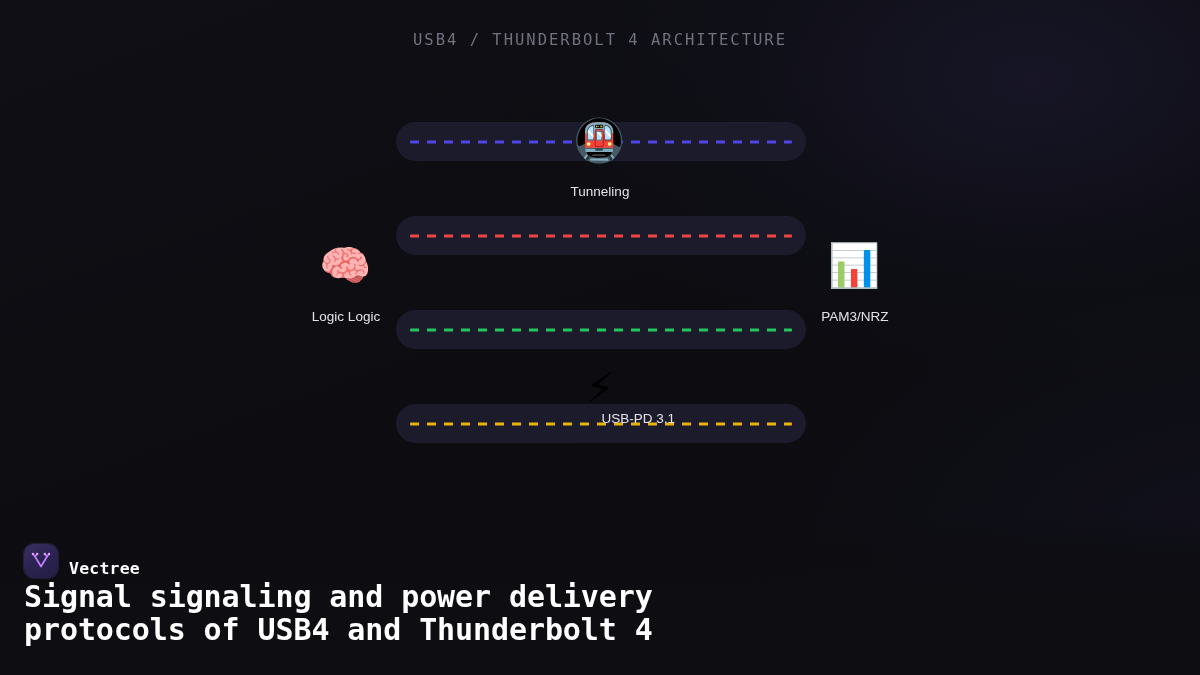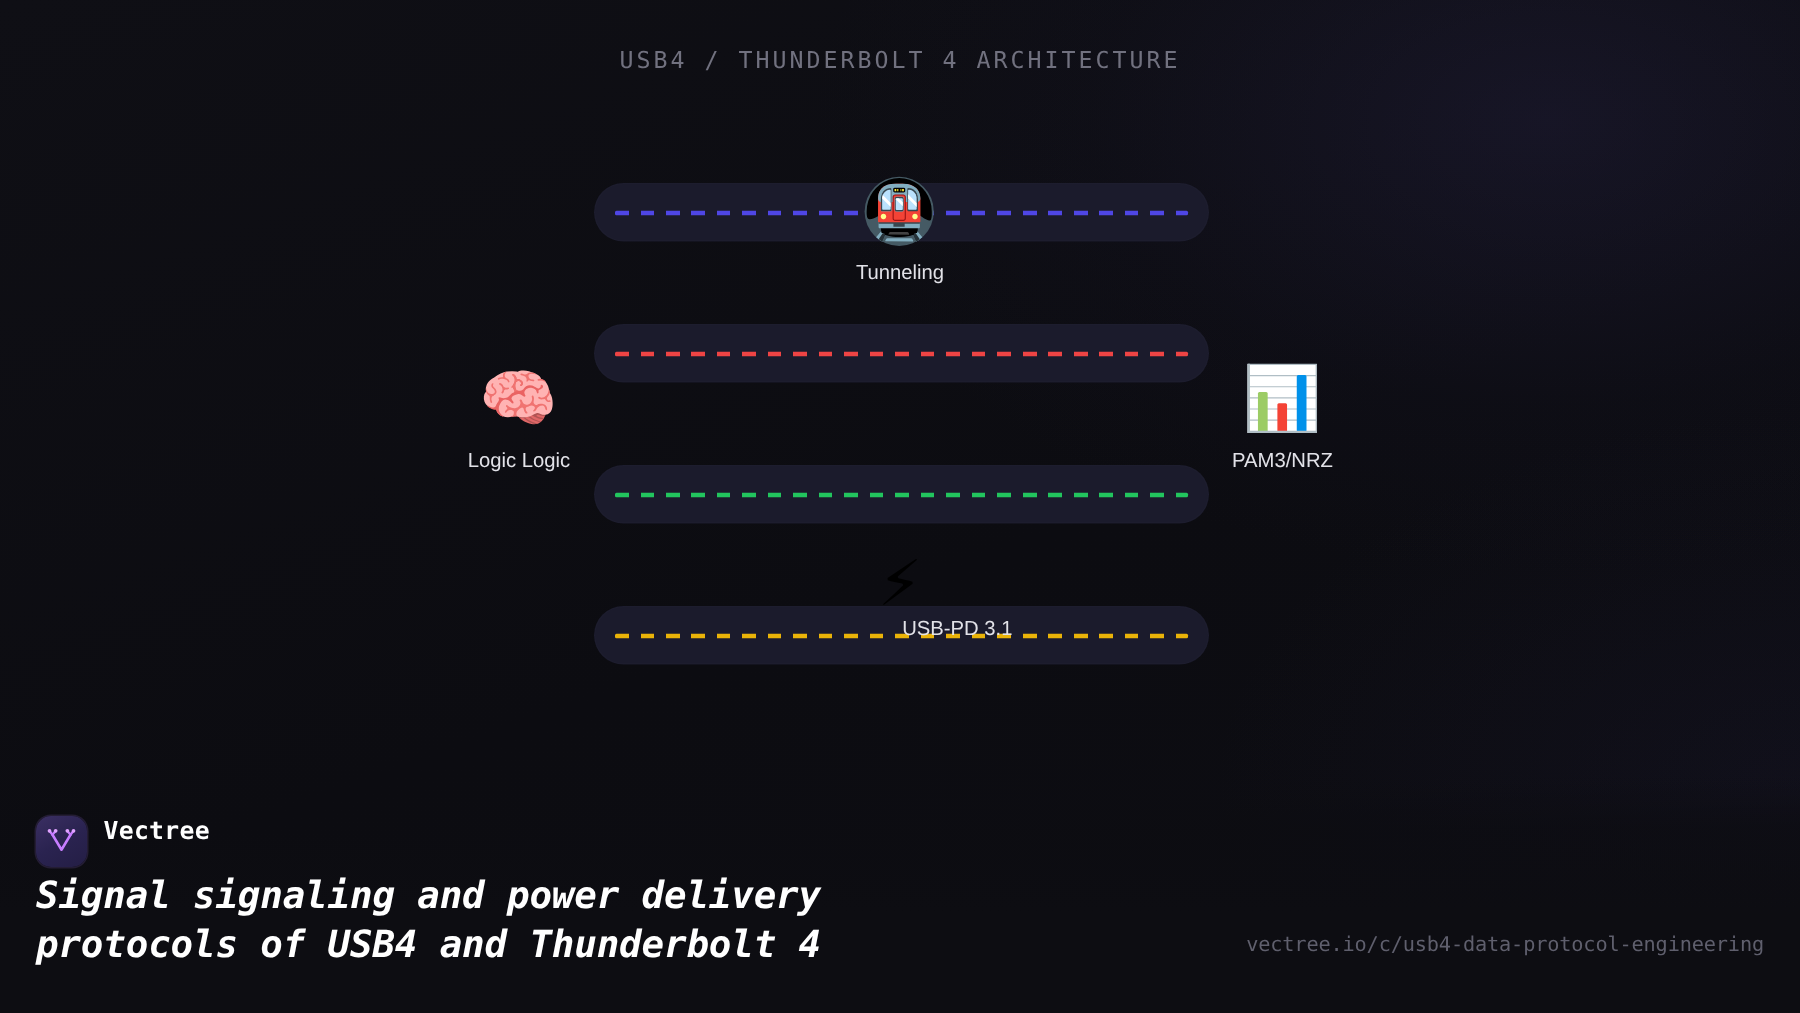--- a/index.html
+++ b/index.html
@@ -97,21 +97,21 @@
     font-size: 42px;
     line-height: 46px;
     display: block;
     font-family: "DejaVu Sans", sans-serif;
   }
   .node .caption {
     display: block;
     font-size: 13.5px;
     color: #e2e2e8;
     line-height: 16px;
-    margin-top: 10px;
+    margin-top: 20px;
     white-space: nowrap;
     font-family: "Liberation Sans", sans-serif;
   }
 
   .node-tunneling { left: 525px; top: 118px; }
   .node-host     { left: 271px; top: 243px; }
   .node-pam      { left: 780px; top: 243px; }
   .node-usbpd    { left: 525px; top: 366px; }
   .node-usbpd .caption { margin-top: -1px; text-align: right; }
 
@@ -123,21 +123,21 @@
     width: 1200px;
     height: 158px;
     background: linear-gradient(180deg, rgba(13,13,18,0) 0%, rgba(12,12,17,0.65) 22%, #0d0d12 58%);
   }
 
   .brand-row {
     position: absolute;
     left: 24px;
     top: 544px;
     display: flex;
-    align-items: flex-start;
+    align-items: flex-end;
     gap: 11px;
   }
   .brand-logo {
     width: 34px;
     height: 34px;
     border-radius: 10px;
     background: linear-gradient(150deg, #3b2f63 0%, #2a2350 50%, #241e45 100%);
     display: flex;
     align-items: center;
     justify-content: center;
@@ -150,27 +150,26 @@
     color: #ffffff;
     letter-spacing: 0.2px;
   }
 
   .headline {
     position: absolute;
     left: 24px;
     top: 580px;
     width: 800px;
     font-family: "DejaVu Sans Mono", "Liberation Mono", monospace;
-    font-size: 25px;
+    font-size: 30px;
     font-weight: bold;
     line-height: 33px;
     color: #ffffff;
     letter-spacing: -0.1px;
     white-space: pre-line;
-    font-style: italic;
   }
 
   .url {
     position: absolute;
     right: 24px;
     top: 622px;
     font-family: "DejaVu Sans Mono", "Liberation Mono", monospace;
     font-size: 13.5px;
     color: #5f5f6d;
     letter-spacing: -0.1px;
@@ -234,15 +233,14 @@
         <circle cx="14.9" cy="3.9" r="1.25" fill="#e0a3ff"></circle>
         <circle cx="19.0" cy="3.9" r="1.25" fill="#e0a3ff"></circle>
       </svg>
     </div>
     <div class="brand-name">Vectree</div>
   </div>
 
   <div class="headline">Signal signaling and power delivery
 protocols of USB4 and Thunderbolt 4</div>
 
-  <div class="url">vectree.io/c/usb4-data-protocol-engineering</div>
 
 </div>
 
 </body></html>

